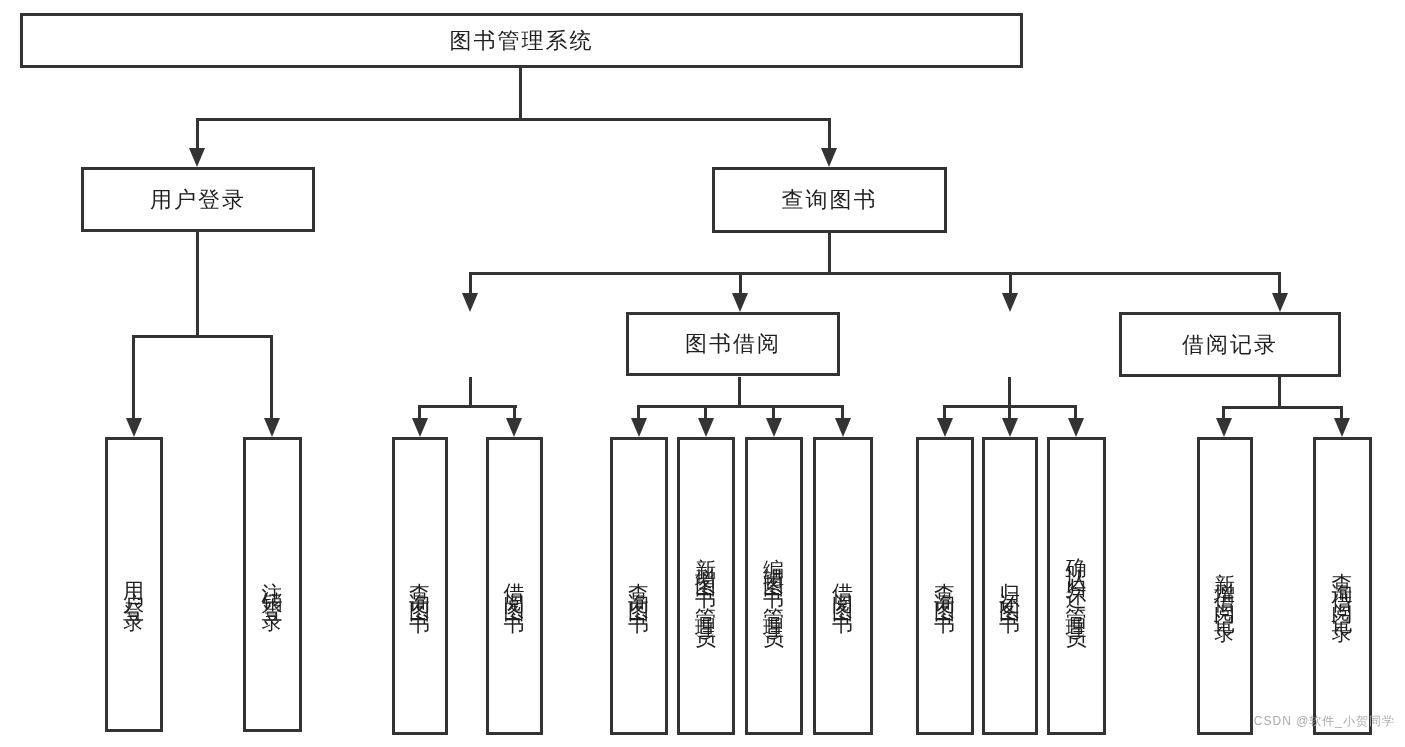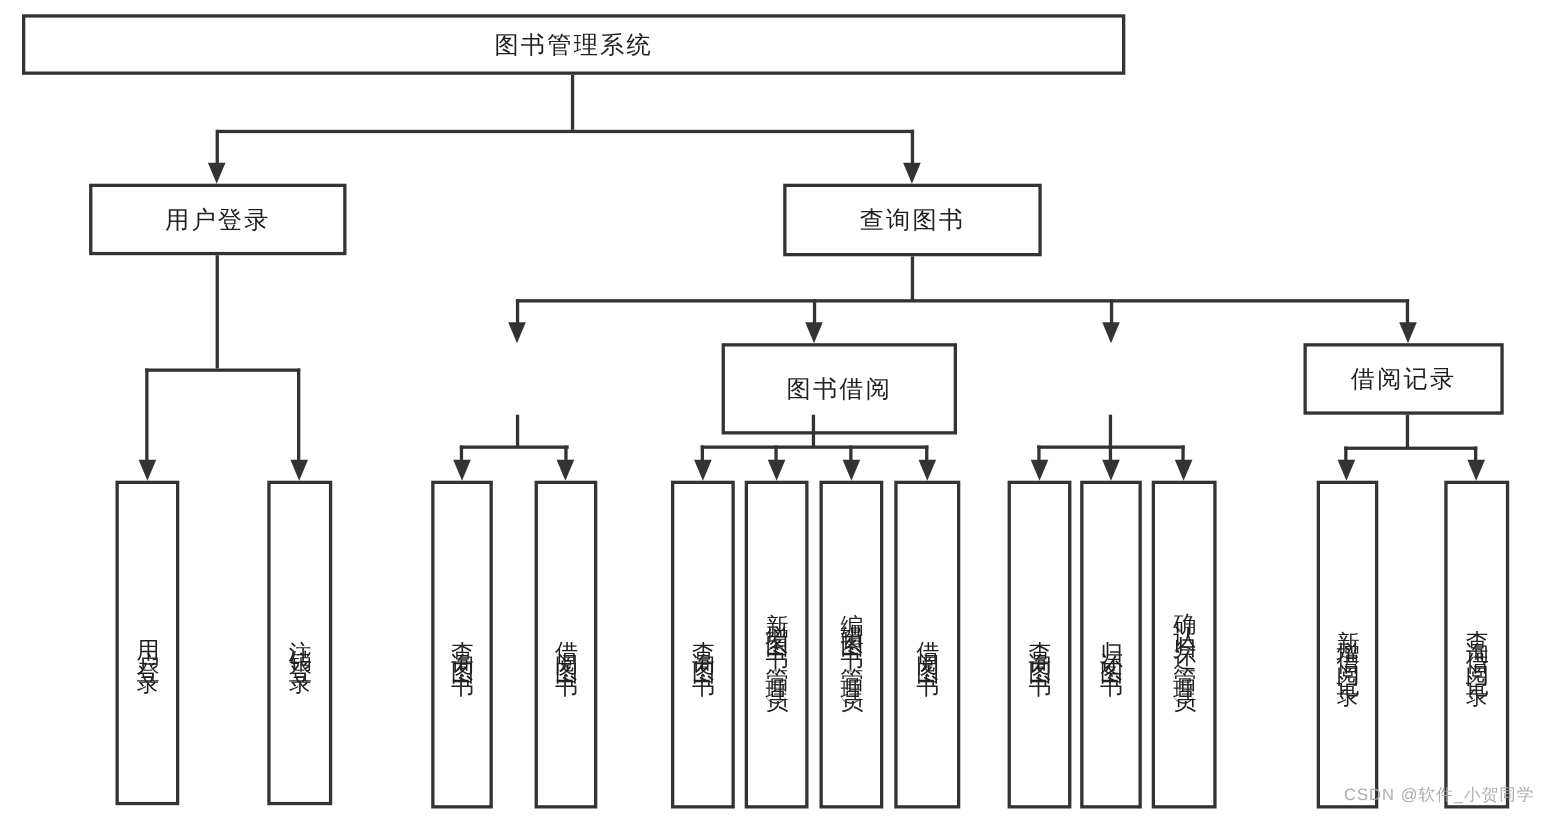--- a/index.html
+++ b/index.html
@@ -20,44 +20,44 @@
     writing-mode:vertical-rl;text-orientation:mixed;
     font-size:21px;letter-spacing:10px;line-height:1;
   }
   .hl{position:absolute;height:3px;background:#333;}
   .vl{position:absolute;width:3px;background:#333;}
   .ah{position:absolute;width:0;height:0;
       border-left:8px solid transparent;border-right:8px solid transparent;
       border-top:19px solid #333;}
   .watermark{
     position:absolute;left:1150px;top:713px;width:245px;text-align:right;
-    font-size:15px;color:rgba(168,168,168,0.95);letter-spacing:1px;
+    font-size:12px;color:rgba(168,168,168,0.95);letter-spacing:1px;
     white-space:nowrap;z-index:10;
   }
 </style>
 </head>
 <body>
 
 <div id="canvas">
 
   <div class="node" style="left:20px;top:13px;width:1003px;height:55px">
     <span>图书管理系统</span>
   </div>
 
   <div class="node" style="left:81px;top:167px;width:234px;height:65px">
     <span>用户登录</span>
   </div>
   <div class="node" style="left:712px;top:167px;width:235px;height:66px">
     <span>查询图书</span>
   </div>
 
-  <div class="node" style="left:656px;top:312px;width:214px;height:83px">
+  <div class="node" style="left:626px;top:312px;width:214px;height:64px">
     <span>图书借阅</span>
   </div>
-  <div class="node" style="left:1185px;top:312px;width:182px;height:65px">
+  <div class="node" style="left:1119px;top:312px;width:222px;height:65px">
     <span>借阅记录</span>
   </div>
 
   <div class="vnode" style="left:105px;top:437px;width:58px;height:295px">
     <span class="vtext">用户登录</span>
   </div>
   <div class="vnode" style="left:243px;top:437px;width:59px;height:295px">
     <span class="vtext">注销登录</span>
   </div>
 

